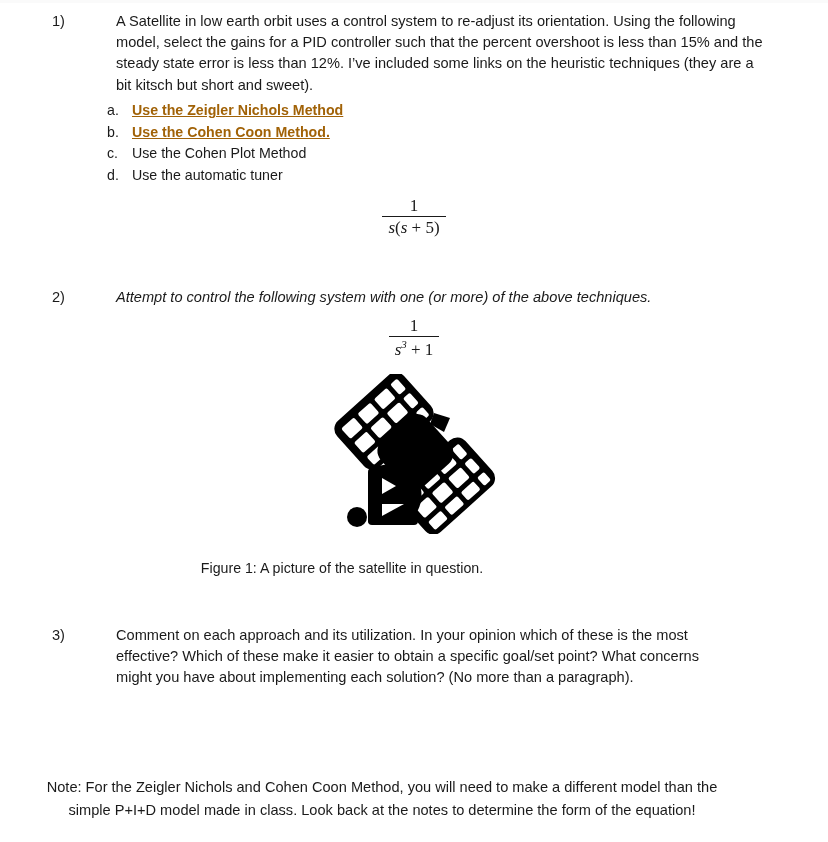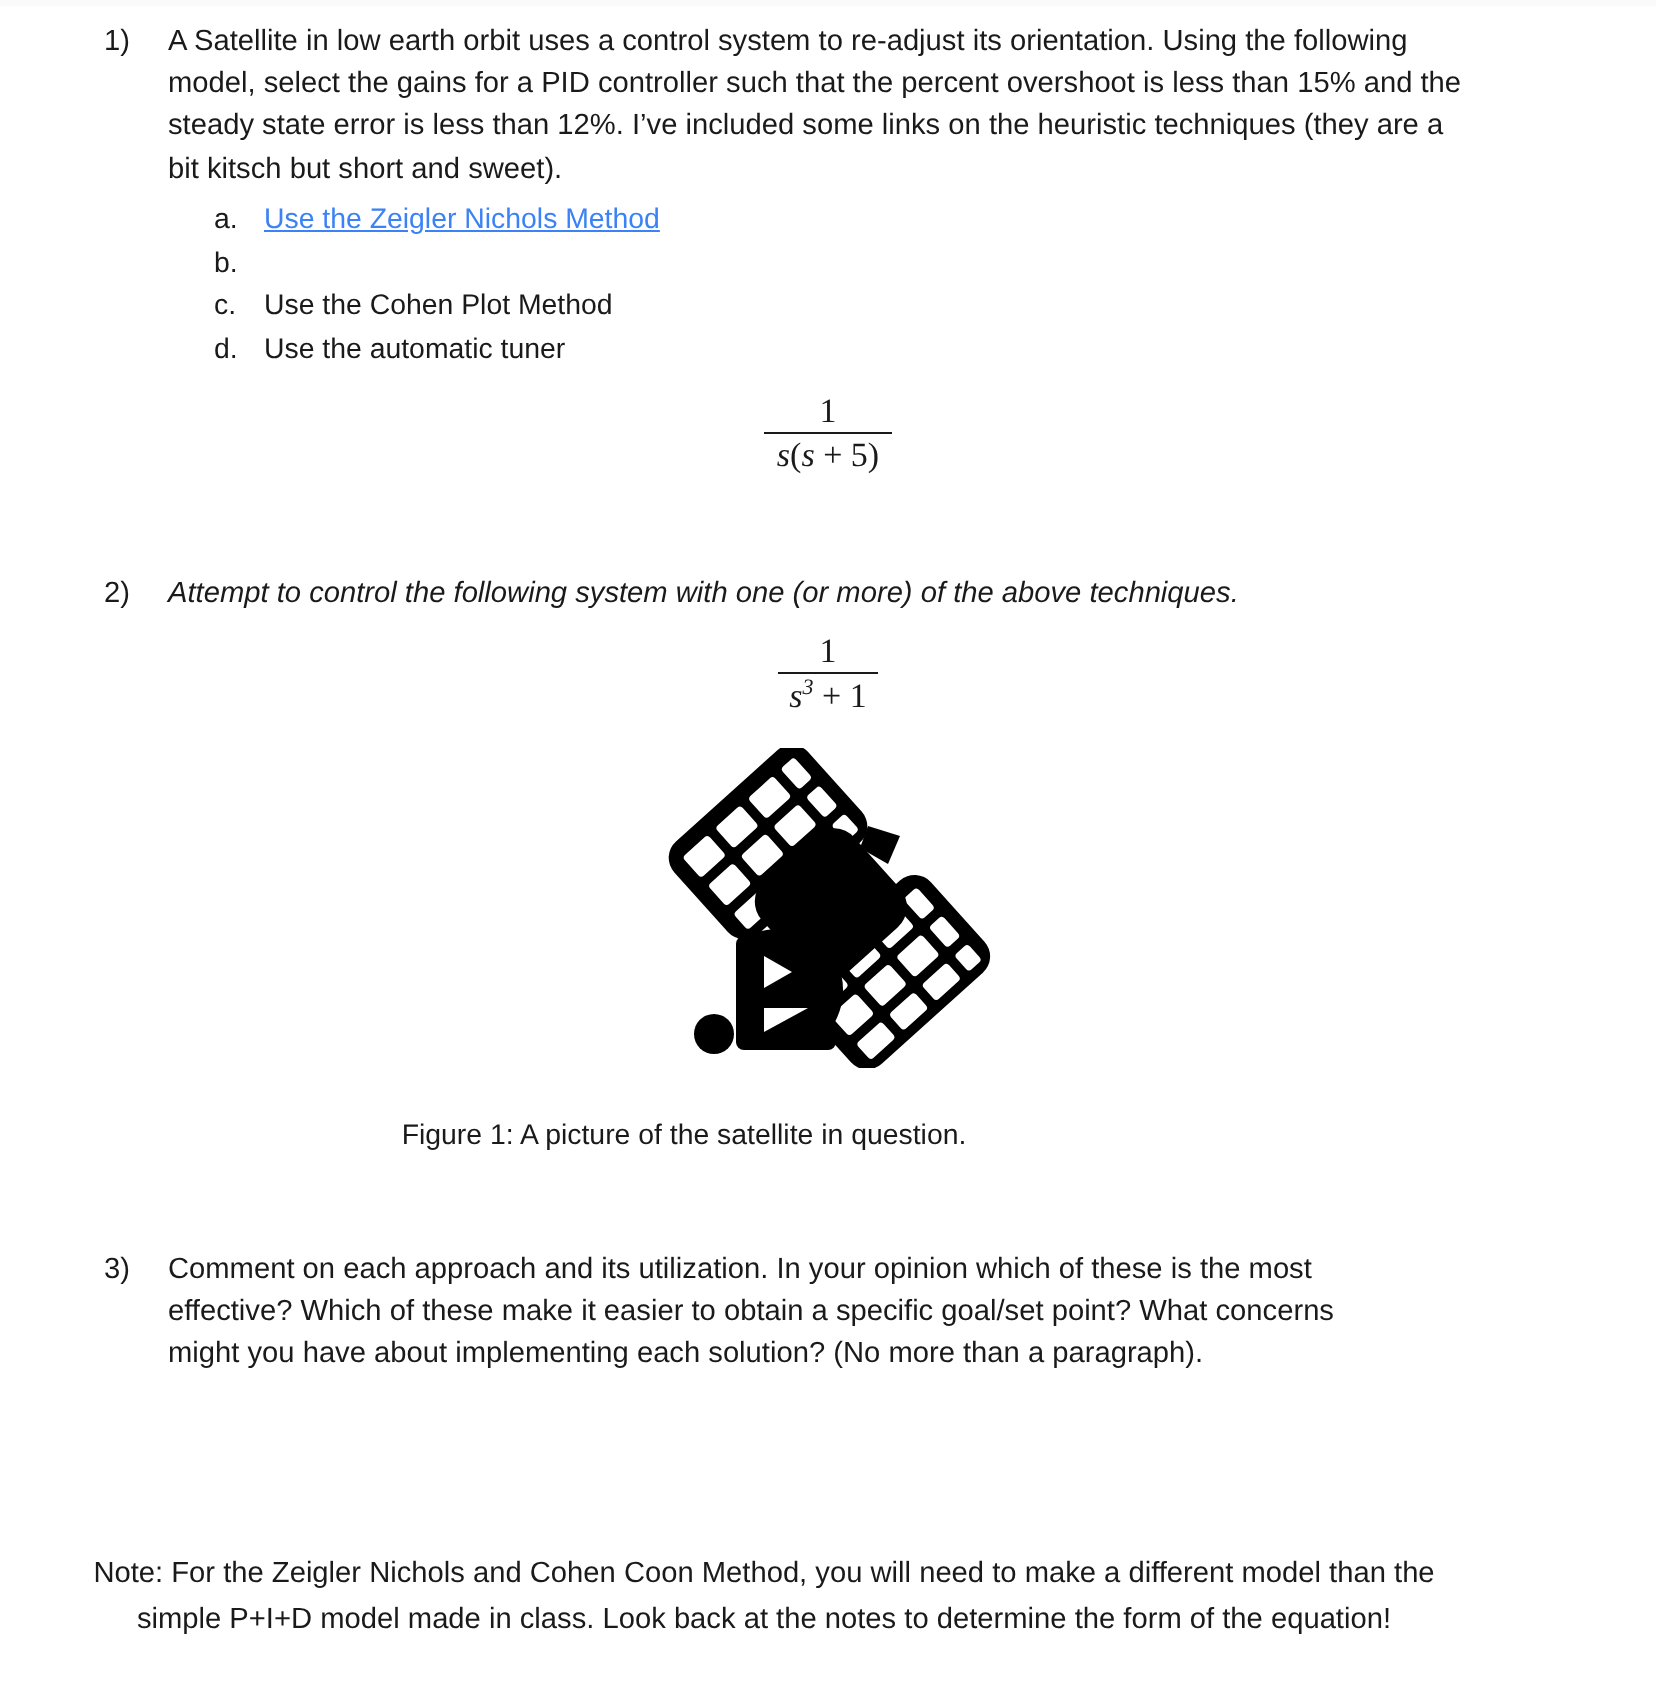--- a/index.html
+++ b/index.html
@@ -36,21 +36,21 @@
     position: absolute;
     left: 52px;
     top: 0;
     width: 26px;
     font-size: 14.6px;
     line-height: 21.2px;
     color: #1a1a1a;
     white-space: nowrap;
   }
   .qbody {
-    margin-left: 84px;
+    margin-left: 116px;
     font-size: 14.6px;
     line-height: 21.2px;
     color: #1a1a1a;
   }
   .q1 { position: absolute; top: 11px; left: 0; width: 828px; }
   .q1 .qbody { width: 650px; }
   .q2 { position: absolute; top: 287px; left: 0; width: 828px; }
   .q2 .qbody { width: 660px; font-style: italic; }
   .q3 { position: absolute; top: 625px; left: 0; width: 828px; }
   .q3 .qbody { width: 620px; }
@@ -74,24 +74,25 @@
     top: 0;
     width: 20px;
     color: #1a1a1a;
   }
   .subtext {
     margin-left: 132px;
     color: #1a1a1a;
     white-space: nowrap;
   }
   .subtext.link {
-    color: #3b82f6;
+    color: #a16207;
     text-decoration: underline;
     text-underline-offset: 1px;
     cursor: pointer;
+    font-weight: bold;
   }
 
   
   .math {
     position: absolute;
     text-align: center;
     font-family: "Liberation Serif", serif;
     color: #1a1a1a;
   }
   .frac {
@@ -169,20 +170,21 @@
     <div class="qbody">A Satellite in low earth orbit uses a control system to re-adjust its orientation. Using the following model, select the gains for a PID controller such that the percent overshoot is less than 15% and the steady state error is less than 12%. I’ve included some links on the heuristic techniques (they are a bit kitsch but short and sweet).</div>
   </div>
 
   <div class="sublist">
     <div class="subitem">
       <span class="subletter">a.</span>
       <span class="subtext link">Use the Zeigler Nichols Method</span>
     </div>
     <div class="subitem">
       <span class="subletter">b.</span>
+      <span class="subtext link">Use the Cohen Coon Method.</span>
     </div>
     <div class="subitem">
       <span class="subletter">c.</span>
       <span class="subtext">Use the Cohen Plot Method</span>
     </div>
     <div class="subitem">
       <span class="subletter">d.</span>
       <span class="subtext">Use the automatic tuner</span>
     </div>
   </div>

